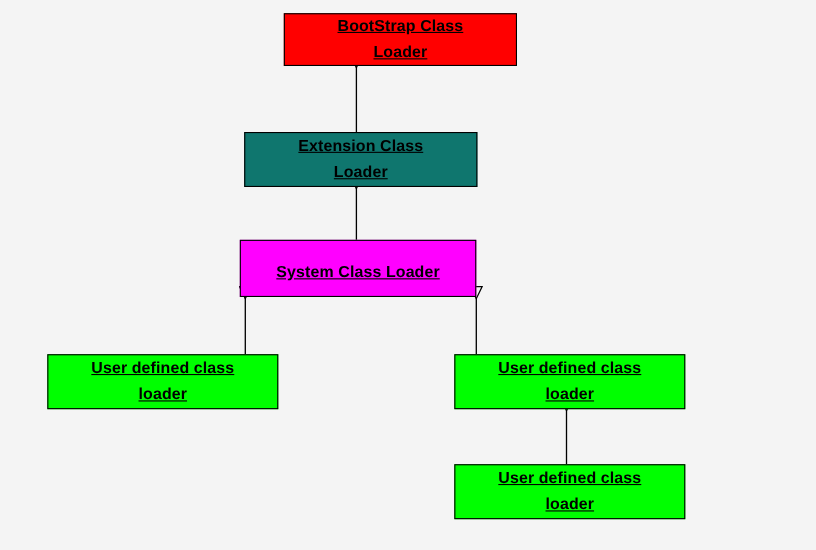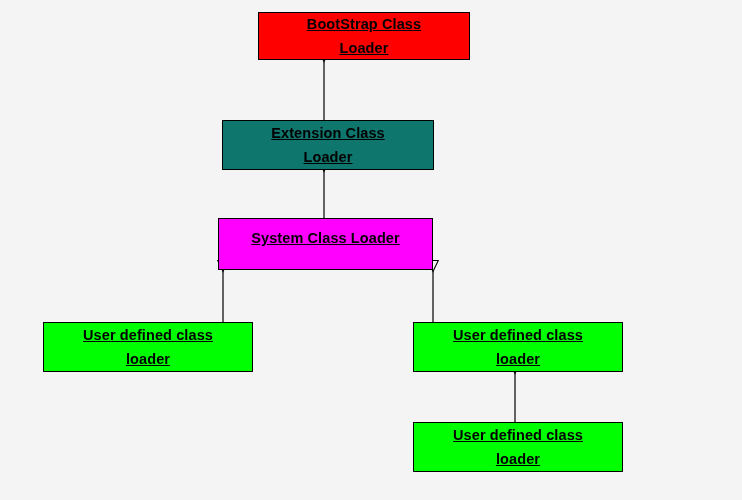--- a/index.html
+++ b/index.html
@@ -44,21 +44,21 @@
     font-size: 14.5px;
     line-height: 24px;
     color: #000000;
     text-decoration: underline;
     letter-spacing: 0.1px;
     padding: 0 6px;
     white-space: pre-line;
   }
   .node.align-top {
     align-items: flex-start;
-    padding-top: 7px;
+    padding-top: 17px;
   }
   
   #node-bootstrap {
     left: 222px; top: 12px; width: 212px; height: 48px;
     background: #ff0000;
     margin-left: 36px;
   }
   #node-extension {
     left: 222px; top: 120px; width: 212px; height: 50px;
     background: #0f766e;

